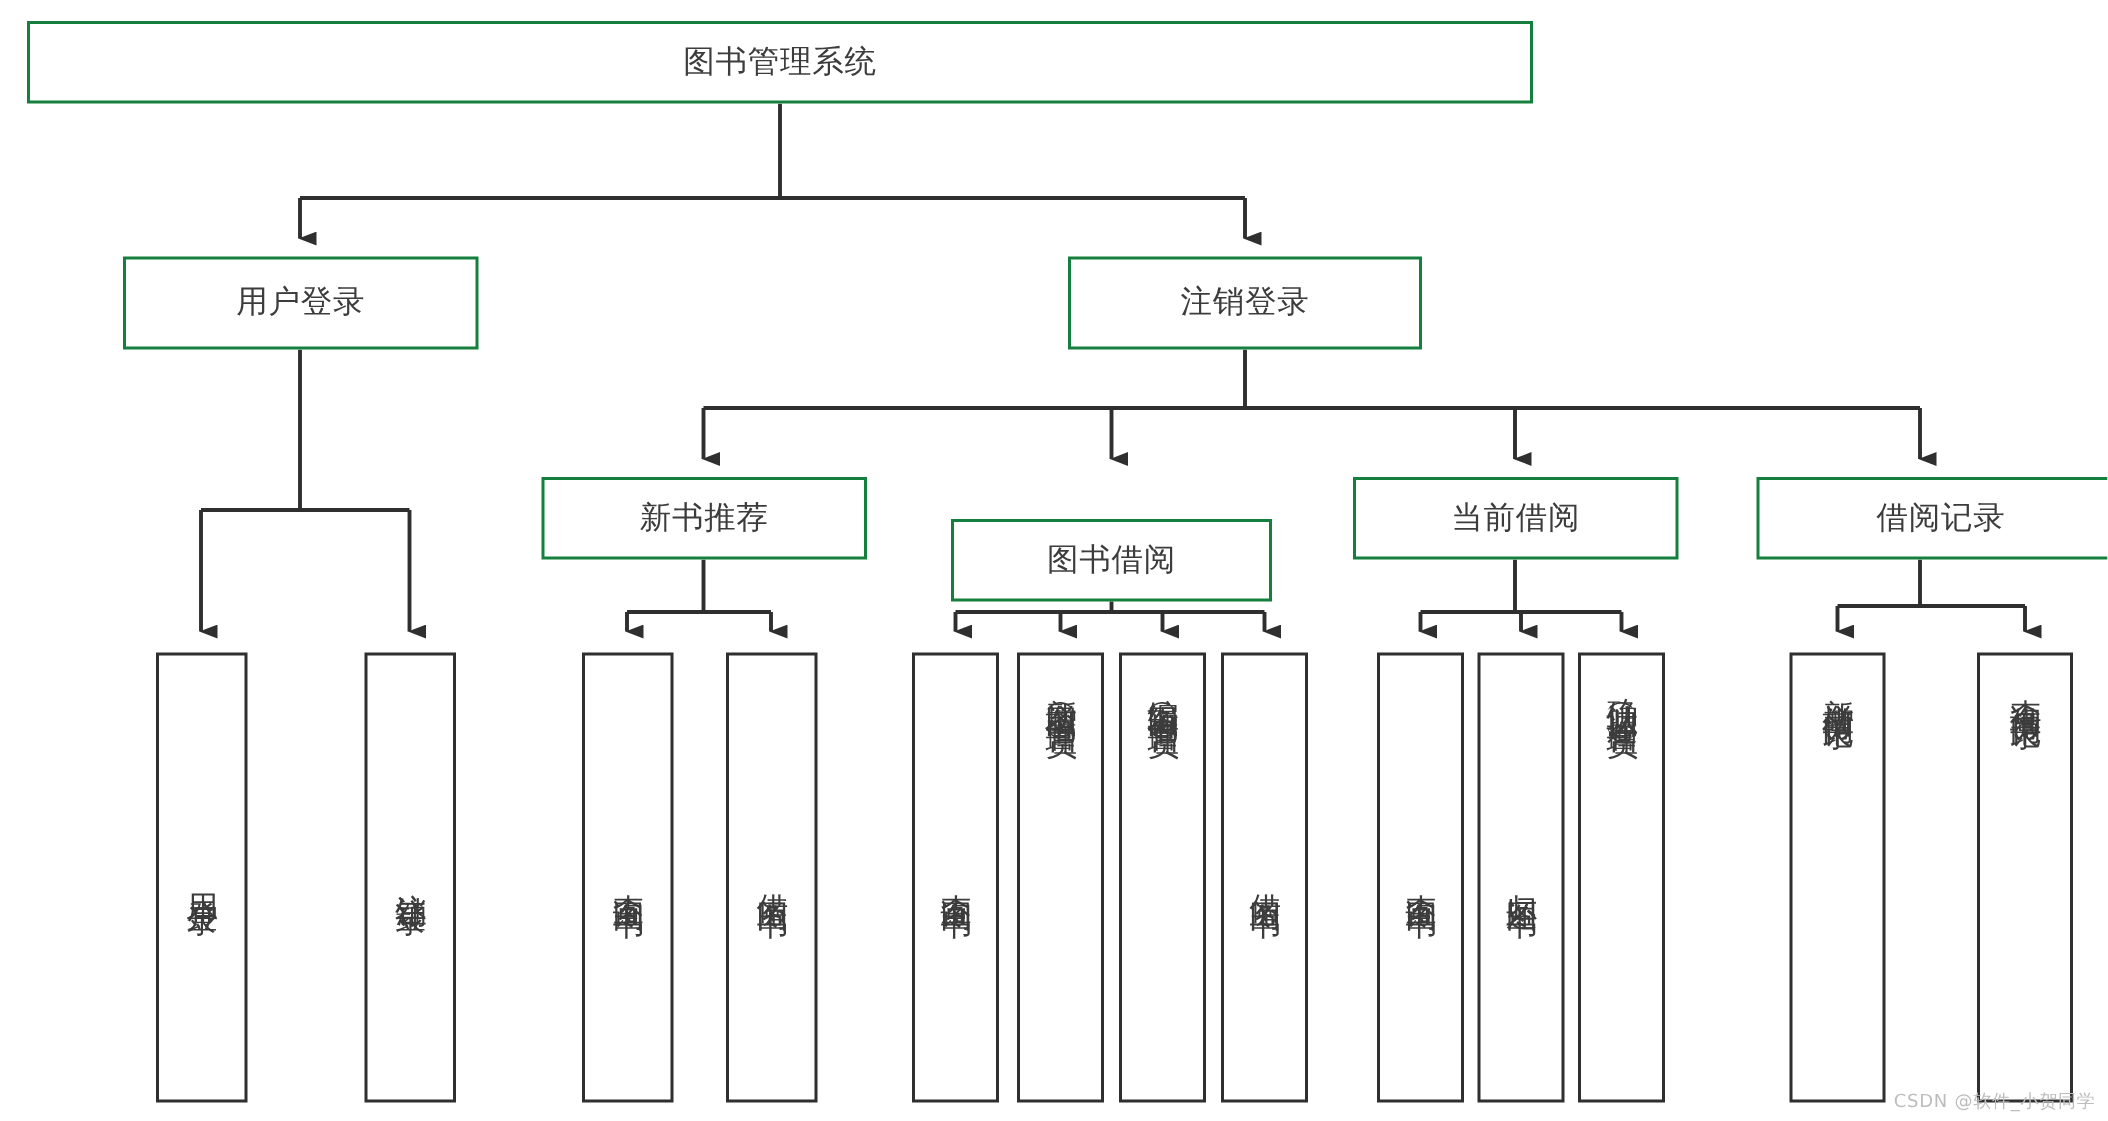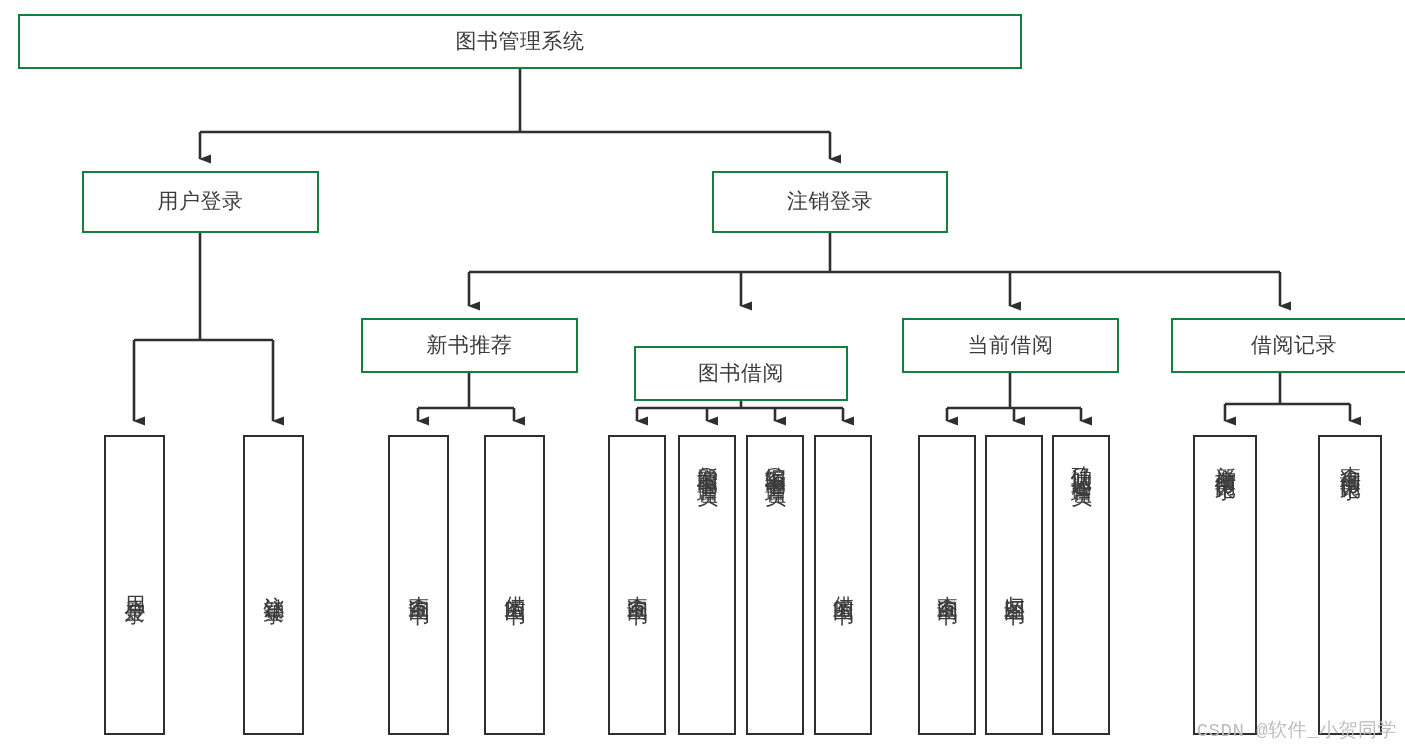--- a/index.html
+++ b/index.html
@@ -57,25 +57,24 @@
     white-space:nowrap;
   }
   .leaf.center-v{
     align-items:center;
     padding-top:0;
   }
   #watermark{
     position:absolute;
     right:8px;
     bottom:4px;
-    font-size:19px;
+    font-size:12px;
     color:#bdbdbd;
     letter-spacing:0.5px;
     white-space:nowrap;
-    font-family:Liberation Mono, monospace;
   }
 </style>
 </head>
 <body>
 
 <div id="stage">
 
   <svg id="wires" viewBox="0 0 1405 747">
     <defs>
       <marker id="arw" markerWidth="10" markerHeight="12" refX="4.6" refY="11" orient="auto" markerUnits="userSpaceOnUse">

